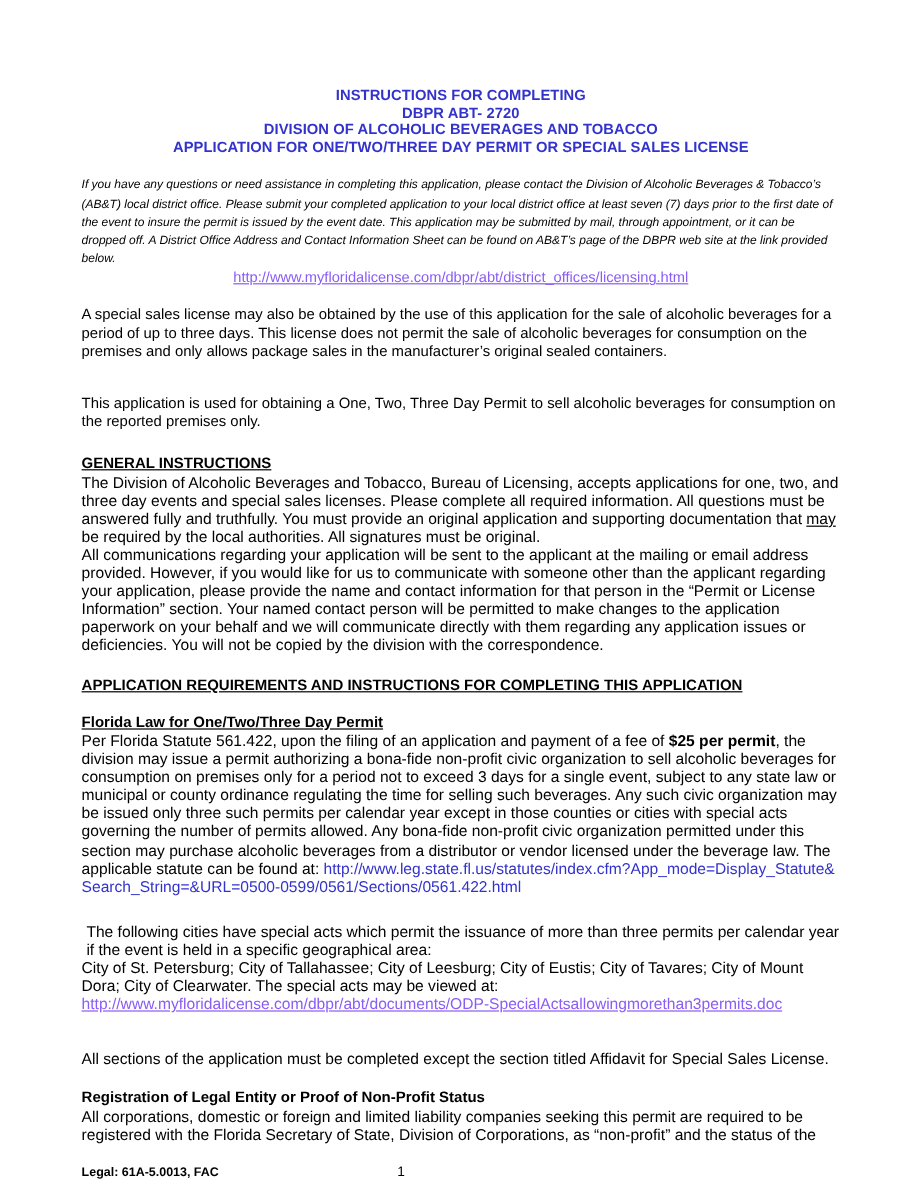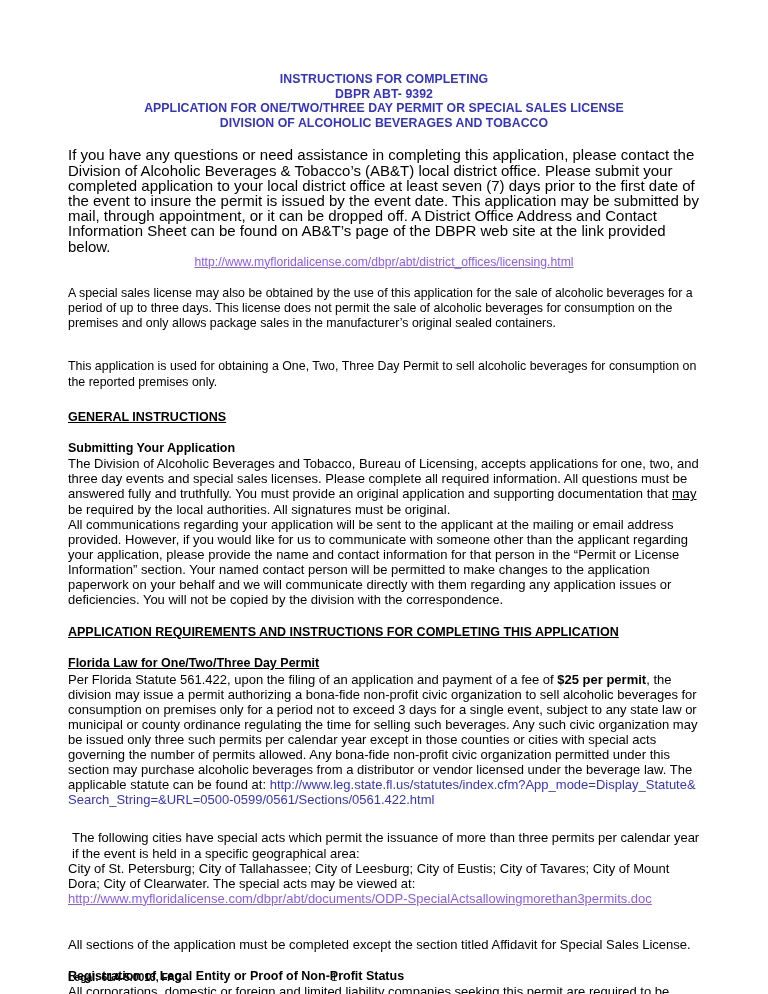--- a/index.html
+++ b/index.html
@@ -42,21 +42,22 @@
   .title-line {
     display: block;
     white-space: nowrap;
   }
   .body-text {
     font-size: 13px;
     line-height: 15.1px;
     text-align: left;
   }
   .italic-para {
-    font-size: 15px;
+    font-style: italic;
+    font-size: 10px;
     line-height: 15.2px;
     margin-top: 17px;
   }
   .link-center {
     text-align: center;
     margin-top: 1px;
     font-size: 12.2px;
     line-height: 15px;
   }
   a.link, .link {
@@ -107,38 +108,37 @@
 </style>
 </head>
 <body>
 
 <div class="page">
 
   <div class="content">
 
     <div class="title-block">
       <span class="title-line">INSTRUCTIONS FOR COMPLETING</span>
-      <span class="title-line">DBPR ABT- 9392</span>
+      <span class="title-line">DBPR ABT- 2720</span>
+      <span class="title-line">DIVISION OF ALCOHOLIC BEVERAGES AND TOBACCO</span>
       <span class="title-line">APPLICATION FOR ONE/TWO/THREE DAY PERMIT OR SPECIAL SALES LICENSE</span>
-      <span class="title-line">DIVISION OF ALCOHOLIC BEVERAGES AND TOBACCO</span>
     </div>
 
     <div class="body-text italic-para">If you have any questions or need assistance in completing this application, please contact the Division of Alcoholic Beverages &amp; Tobacco’s (AB&amp;T) local district office.  Please submit your completed application to your local district office at least seven (7) days prior to the first date of the event to insure the permit is issued by the event date.  This application may be submitted by mail, through appointment, or it can be dropped off.  A District Office Address and Contact Information Sheet can be found on AB&amp;T’s page of the DBPR web site at the link provided below.</div>
 
     <div class="link-center">
       <a href="#" class="link">http://www.myfloridalicense.com/dbpr/abt/district_offices/licensing.html</a>
     </div>
 
     <div class="para">A special sales license may also be obtained by the use of this application for the sale of alcoholic beverages for a period of up to three days. This license does not permit the sale of alcoholic beverages for consumption on the premises and only allows package sales in the manufacturer’s original sealed containers.</div>
 
     <div class="para" style="margin-top:28px;">This application is used for obtaining a One, Two, Three Day Permit to sell alcoholic beverages for consumption on the reported premises only.</div>
 
     <div class="head-underline" style="margin-top:20px;">GENERAL INSTRUCTIONS</div>
 
-    <div class="head-bold" style="margin-top:16px;">Submitting Your Application</div>
     <div class="body-text"><span>The Division of Alcoholic Beverages and Tobacco, Bureau of Licensing, accepts applications for one, two, and three day events and special sales licenses.  Please complete all required information. All questions must be answered fully and truthfully. You must provide an original application and supporting documentation that </span><span class="u">may</span><span> be required by the local authorities.  All signatures must be original.</span></div>
 
     <div class="body-text">All communications regarding your application will be sent to the applicant at the mailing or email address provided.  However, if you would like for us to communicate with someone other than the applicant regarding your application, please provide the name and contact information for that person in the “Permit or License Information” section.  Your named contact person will be permitted to make changes to the application paperwork on your behalf and we will communicate directly with them regarding any application issues or deficiencies.  You will not be copied by the division with the correspondence.</div>
 
     <div class="head-underline" style="margin-top:18px;">APPLICATION REQUIREMENTS AND INSTRUCTIONS FOR COMPLETING THIS APPLICATION</div>
 
     <div class="head-underline" style="margin-top:16px;">Florida Law for One/Two/Three Day Permit</div>
     <div class="body-text"><span>Per Florida Statute 561.422, upon the filing of an application and payment of a fee of </span><span class="b">$25 per permit</span><span>, the division may issue a permit authorizing a bona-fide non-profit civic organization to sell alcoholic beverages for consumption on premises only for a period not to exceed 3 days for a single event, subject to any state law or municipal or county ordinance regulating the time for selling such beverages. Any such civic organization may be issued only three such permits per calendar year except in those counties or cities with special acts governing the number of permits allowed. Any bona-fide non-profit civic organization permitted under this section may purchase alcoholic beverages from a distributor or vendor licensed under the beverage law.  The applicable statute can be found at: </span><a href="#" class="link-plain">http://www.leg.state.fl.us/statutes/index.cfm?App_mode=Display_Statute&amp;Search_String=&amp;URL=0500-0599/0561/Sections/0561.422.html</a></div>
 
     <div class="body-text indent-1" style="margin-top:23px;">The following cities have special acts which permit the issuance of more than three permits per calendar year if the event is held in a specific geographical area:</div>

